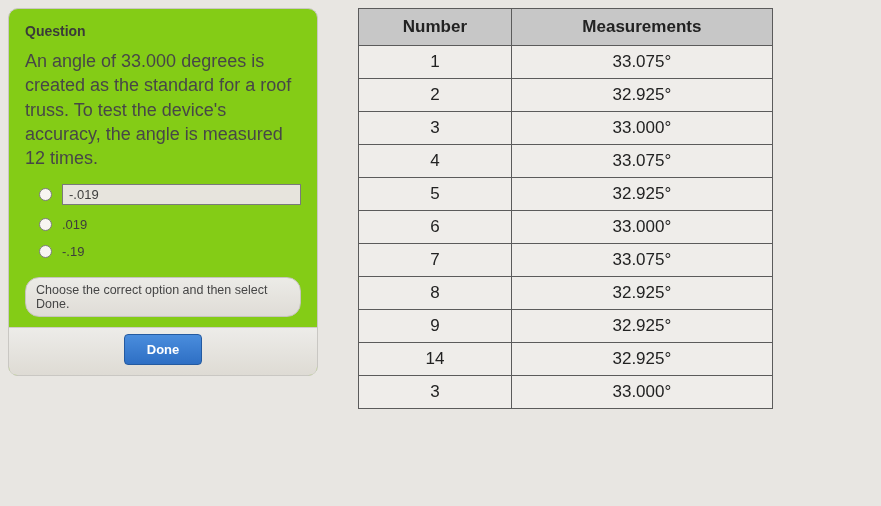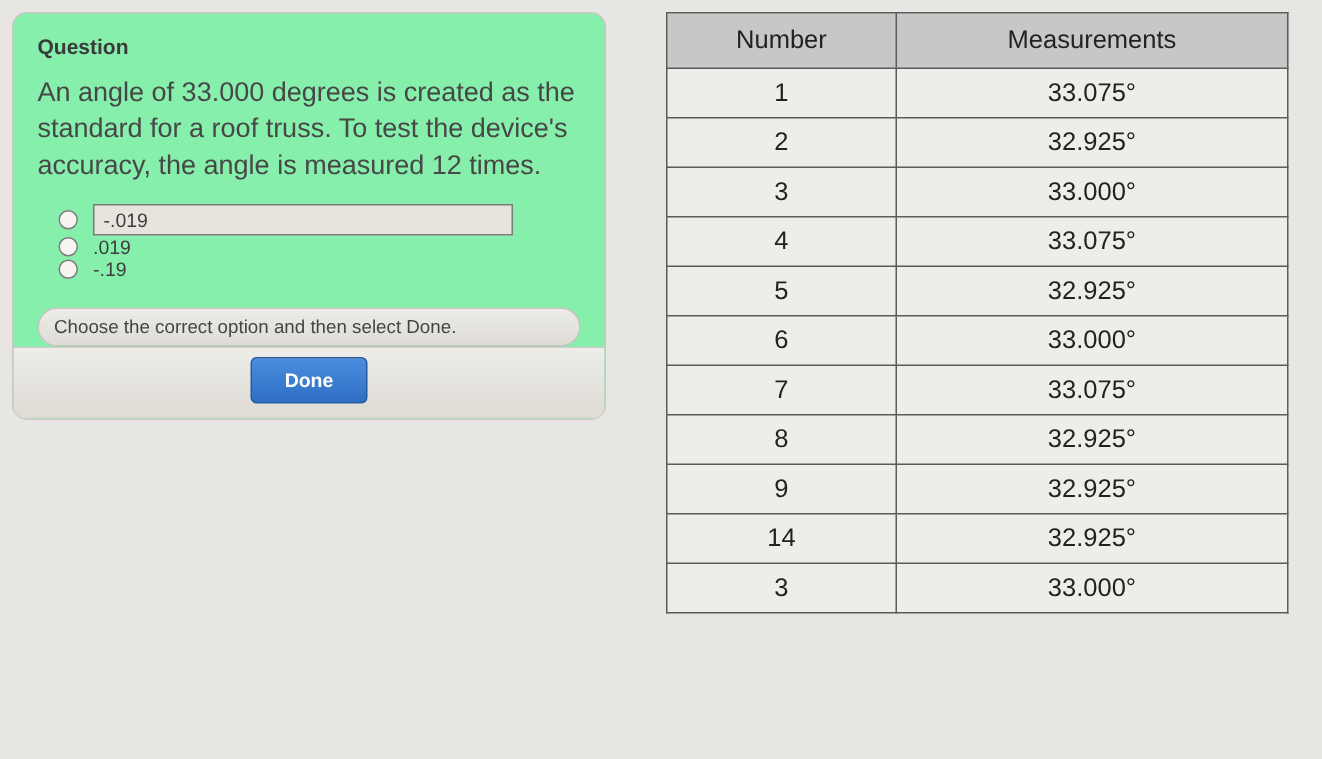--- a/index.html
+++ b/index.html
@@ -6,22 +6,22 @@
     body {
       font-family: Arial, Helvetica, sans-serif;
       background: #e8e6e2;
       width: 881px;
       height: 506px;
       display: flex;
       padding: 8px;
       gap: 40px;
     }
     .question-panel {
-      width: 396px;
-      background: #86efac;
+      width: 310px;
+      background: #84cc16;
       border: 1px solid #c9c7c3;
       border-radius: 10px;
       padding: 14px 16px 12px 16px;
       display: flex;
       flex-direction: column;
       align-self: flex-start;
     }
     .q-title {
       font-size: 14px;
       font-weight: bold;
@@ -30,21 +30,21 @@
     }
     .q-text {
       font-size: 18px;
       color: #474747;
       line-height: 1.35;
       margin-bottom: 14px;
     }
     .options {
       display: flex;
       flex-direction: column;
-      gap: 0;
+      gap: 12px;
       margin-left: 14px;
       margin-bottom: 18px;
     }
     .opt {
       display: flex;
       align-items: center;
       gap: 10px;
     }
     .radio {
       width: 13px;
@@ -64,20 +64,21 @@
       padding: 2px 6px;
       width: 280px;
     }
     .instruct-bar {
       font-size: 12.5px;
       color: #454545;
       background: linear-gradient(#ecebe7,#dfdcd6);
       border: 1px solid #c6c4be;
       border-radius: 14px;
       padding: 5px 10px;
+      margin-bottom: 10px;
     }
     .done-row {
       display: flex;
       justify-content: center;
       background: linear-gradient(#edece9,#dedbd4);
       border-top: 1px solid #cfccc5;
       border-radius: 0 0 8px 8px;
       margin: 0 -16px -12px -16px;
       padding: 6px 0 10px 0;
     }
@@ -93,21 +94,21 @@
     .data-table {
       border-collapse: collapse;
       width: 415px;
       align-self: flex-start;
     }
     .data-table th {
       background: #c7c7c7;
       border: 1.5px solid #5b5b5b;
       padding: 8px 6px;
       font-size: 17px;
-      font-weight: normal;
+      font-weight: bold;
       color: #222;
     }
     .data-table td {
       border: 1.5px solid #5b5b5b;
       padding: 6px;
       font-size: 17px;
       text-align: center;
       background: #efedea;
       color: #222;
     }

